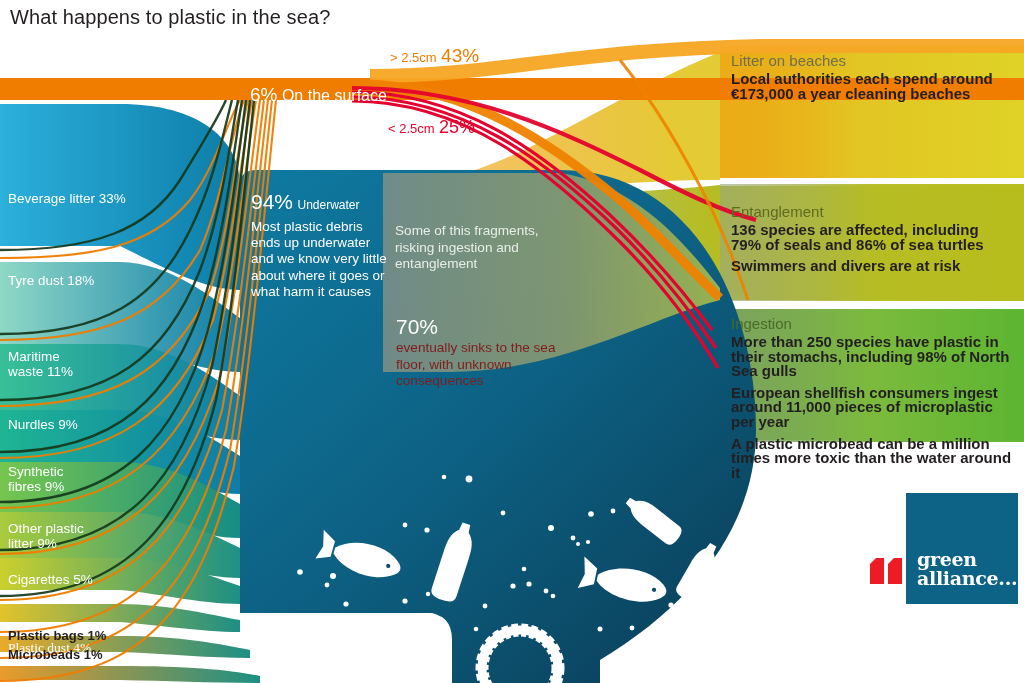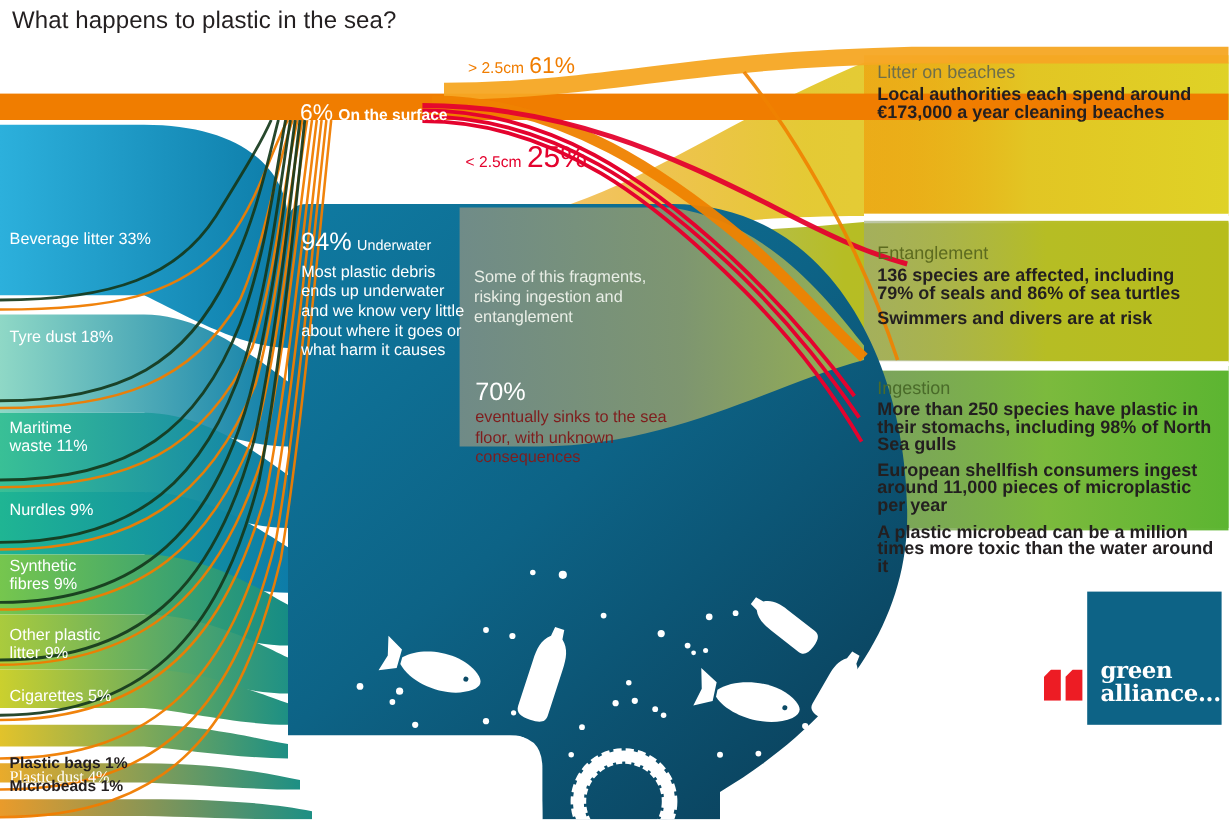--- a/index.html
+++ b/index.html
@@ -12,28 +12,28 @@
            letter-spacing:0.1px; white-space:nowrap; }
 
   
   .src-label { position:absolute; color:#ffffff; font-size:13.5px; line-height:15px;
                white-space:pre-line; }
   .src-label.dark { color:#231f20; font-weight:bold; font-size:13px; }
 
   
   .surface-lbl { position:absolute; left:250px; top:84px; color:#ffffff; white-space:nowrap; }
   .surface-lbl .big { font-size:19px; }
-  .surface-lbl .sm  { font-size:13px;font-weight:bold; }
+  .surface-lbl .sm  { font-size:16px; }
 
   .lbl-75 { position:absolute; left:390px; top:45px; color:#f07d00; white-space:nowrap; }
   .lbl-75 .sm { font-size:13px; }
   .lbl-75 .big { font-size:19px; }
   .lbl-25 { position:absolute; left:388px; top:117px; color:#e4032e; white-space:nowrap; }
   .lbl-25 .sm { font-size:13px; }
-  .lbl-25 .big { font-size:25px;text-align:center; }
+  .lbl-25 .big { font-size:18px;text-align:center; }
 
   
   .c94 { position:absolute; left:251px; top:190px; color:#fff; white-space:nowrap; }
   .c94 .big { font-size:21px; }
   .c94 .sm  { font-size:12px; }
   .c94body { position:absolute; left:251px; top:219px; width:140px; color:#fff;
              font-size:13.5px; line-height:16.2px; }
 
   .cfrag { position:absolute; left:395px; top:223px; width:170px; color:#e9eee6;
            font-size:13.6px; line-height:16.5px; }
@@ -344,21 +344,21 @@
   <div class="src-label dark" style="left:8px; top:628px;">Plastic bags 1%</div>
   <div class="src-label dark" style="left:8px; top:647px;">Microbeads 1%</div>
 
   <div class="surface-lbl">
     <span class="big">6%</span>
     <span class="sm">On the surface</span>
   </div>
 
   <div class="lbl-75">
     <span class="sm">&gt; 2.5cm</span>
-    <span class="big">61%</span>
+    <span class="big">43%</span>
   </div>
 
   <div class="lbl-25">
     <span class="sm">&lt; 2.5cm</span>
     <span class="big">25%</span>
   </div>
 
   <div class="c94">
     <span class="big">94%</span>
     <span class="sm">Underwater</span>

